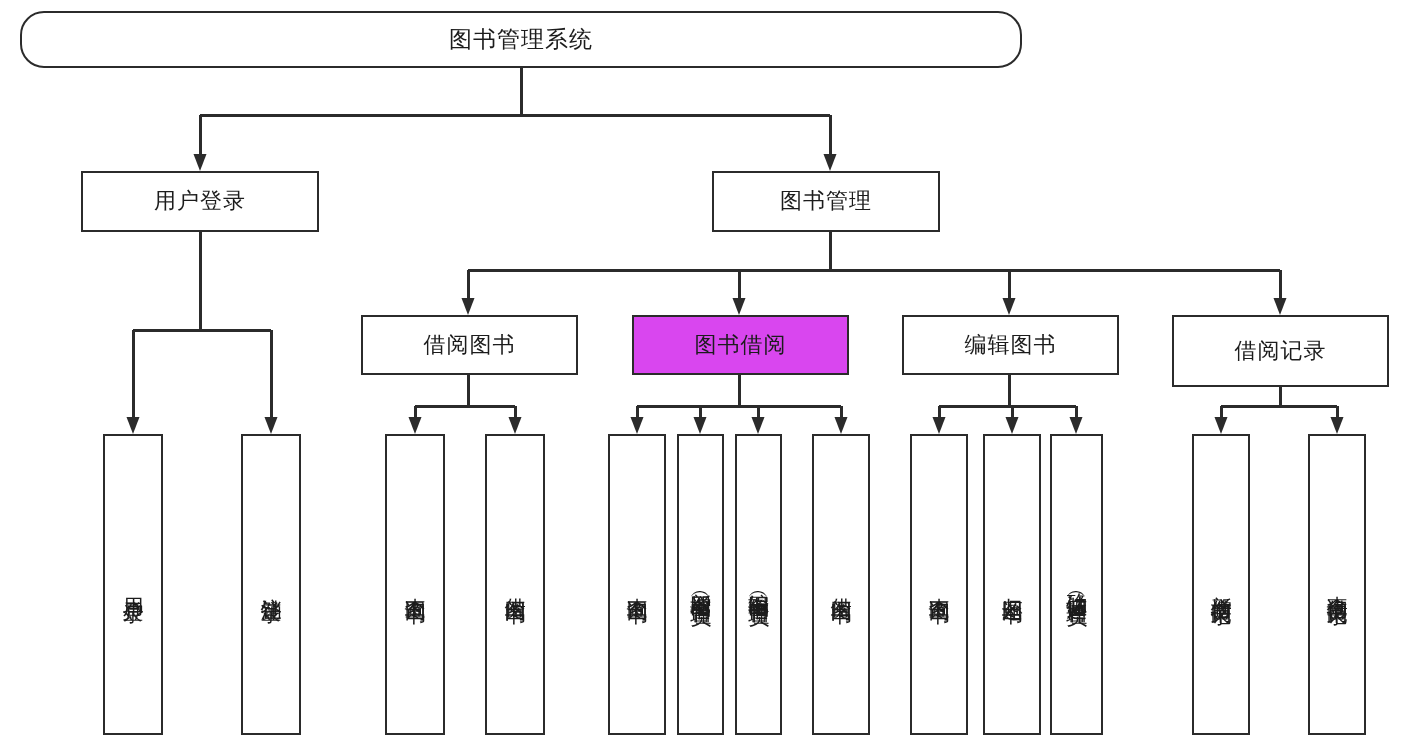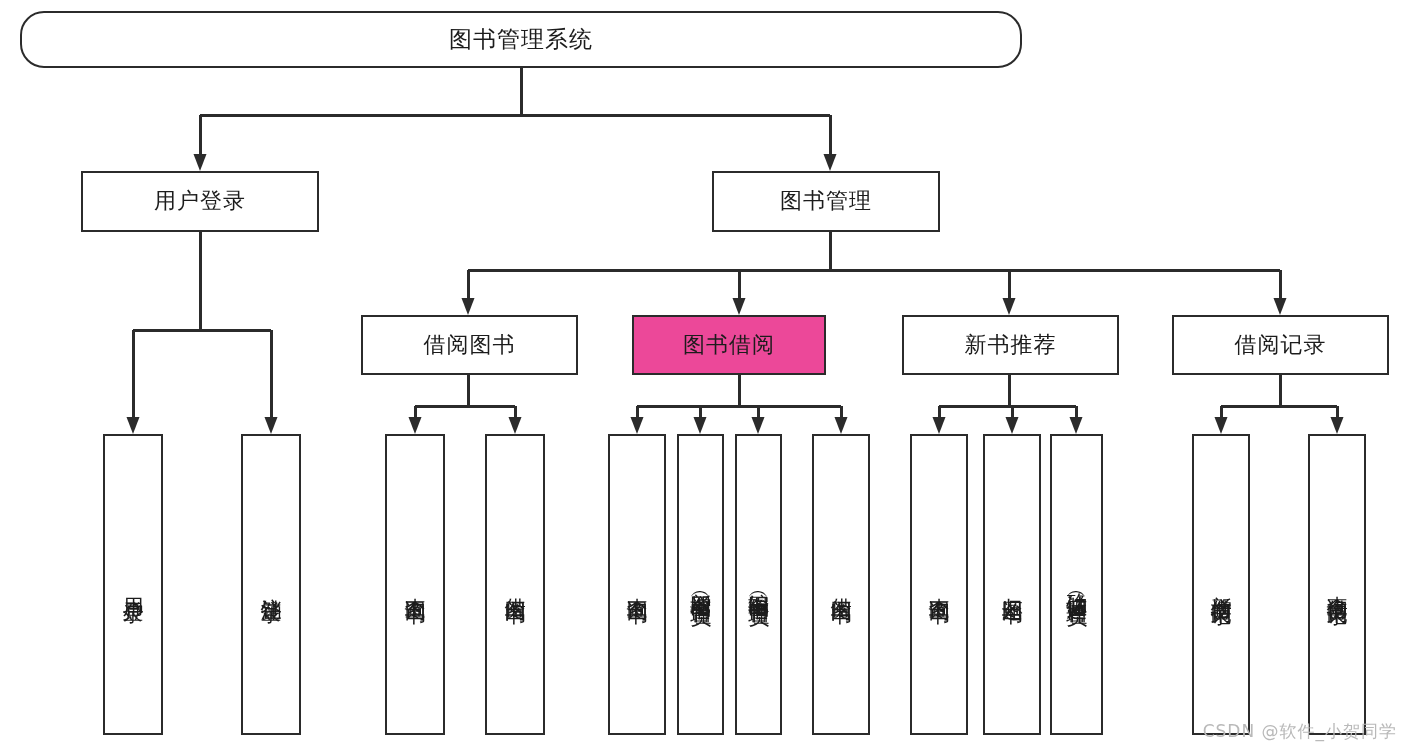--- a/index.html
+++ b/index.html
@@ -120,27 +120,27 @@
       </div>
       <div class="node-box" style="left: 81px; top: 171px; width: 238px; height: 61px; border-color: rgb(43, 43, 43); background: rgb(255, 255, 255);">
         <div class="node-label-h" style="color: rgb(28, 28, 28);">用户登录</div>
       </div>
       <div class="node-box" style="left: 712px; top: 171px; width: 228px; height: 61px; border-color: rgb(43, 43, 43); background: rgb(255, 255, 255);">
         <div class="node-label-h" style="color: rgb(28, 28, 28);">图书管理</div>
       </div>
       <div class="node-box" style="left: 361px; top: 315px; width: 217px; height: 60px; border-color: rgb(43, 43, 43); background: rgb(255, 255, 255);">
         <div class="node-label-h" style="color: rgb(28, 28, 28);">借阅图书</div>
       </div>
-      <div class="node-box" style="left: 632px; top: 315px; width: 194px; height: 60px; border-color: rgb(43, 43, 43); background: #ec4899; justify-content: center;">
+      <div class="node-box" style="left: 632px; top: 315px; width: 217px; height: 60px; border-color: rgb(43, 43, 43); background: #d946ef; justify-content: center;">
         <div class="node-label-h" style="color: rgb(28, 28, 28);">图书借阅</div>
       </div>
       <div class="node-box" style="left: 902px; top: 315px; width: 217px; height: 60px; border-color: rgb(43, 43, 43); background: rgb(255, 255, 255);">
-        <div class="node-label-h" style="color: rgb(28, 28, 28);">新书推荐</div>
+        <div class="node-label-h" style="color: rgb(28, 28, 28);">编辑图书</div>
       </div>
-      <div class="node-box" style="left: 1172px; top: 315px; width: 217px; height: 60px; border-color: rgb(43, 43, 43); background: rgb(255, 255, 255);">
+      <div class="node-box" style="left: 1172px; top: 315px; width: 217px; height: 72px; border-color: rgb(43, 43, 43); background: rgb(255, 255, 255);">
         <div class="node-label-h" style="color: rgb(28, 28, 28);">借阅记录</div>
       </div>
       <div class="node-box leaf-box" style="left: 103px; top: 434px; width: 60px; height: 301px; border-color: rgb(43, 43, 43); background: rgb(255, 255, 255);">
         <div class="node-label-v" style="color: rgb(28, 28, 28);">用户登录</div>
       </div>
       <div class="node-box leaf-box" style="left: 241px; top: 434px; width: 60px; height: 301px; border-color: rgb(43, 43, 43); background: rgb(255, 255, 255);">
         <div class="node-label-v" style="color: rgb(28, 28, 28);">注销登录</div>
       </div>
       <div class="node-box leaf-box" style="left: 385px; top: 434px; width: 60px; height: 301px; border-color: rgb(43, 43, 43); background: rgb(255, 255, 255);">
         <div class="node-label-v" style="color: rgb(28, 28, 28);">查询图书</div>
@@ -170,15 +170,14 @@
         <div class="node-label-v" style="color: rgb(28, 28, 28);">确认归还（管理员）</div>
       </div>
       <div class="node-box leaf-box" style="left: 1192px; top: 434px; width: 58px; height: 301px; border-color: rgb(43, 43, 43); background: rgb(255, 255, 255);">
         <div class="node-label-v" style="color: rgb(28, 28, 28);">新增借阅记录</div>
       </div>
       <div class="node-box leaf-box" style="left: 1308px; top: 434px; width: 58px; height: 301px; border-color: rgb(43, 43, 43); background: rgb(255, 255, 255);">
         <div class="node-label-v" style="color: rgb(28, 28, 28);">查询借阅记录</div>
       </div>
     </div>
 
-  <div id="watermark">CSDN @软件_小贺同学</div>
 
 </div>
 
 </body></html>

